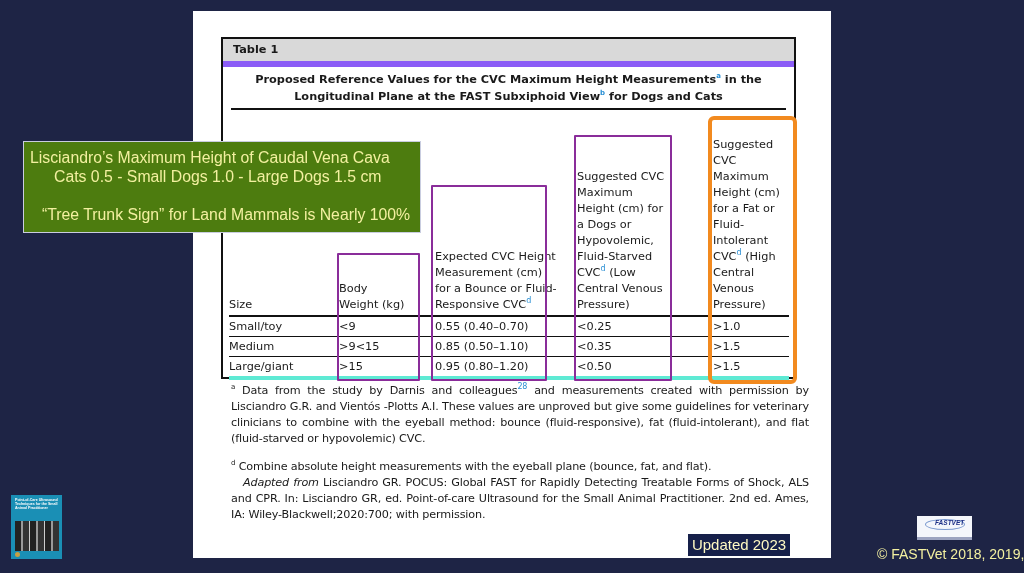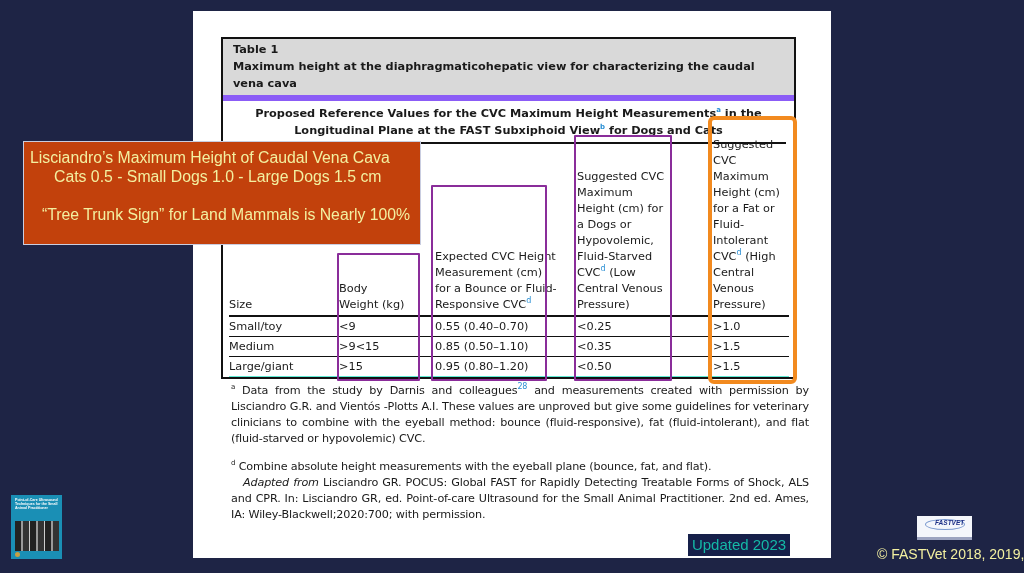--- a/index.html
+++ b/index.html
@@ -36,46 +36,46 @@
   .data-table th {
     font-weight:normal; text-align:left; vertical-align:bottom;
     padding:0 0 2px 0; line-height:16px; height:196px;
     border-bottom:2px solid #111;
   }
   .data-table td {
     padding:0; height:19px; line-height:19px;
     border-bottom:1px solid #111;
     margin-top:12px;
   }
-  .data-table tr:last-child td { border-bottom:1px solid #5eead4; }
+  .data-table tr:last-child td { border-bottom:4px solid #5eead4; }
   .hl-purple {
     position:absolute; border:2px solid #8a2d9a; box-sizing:border-box; border-radius:1px;
   }
   .hl-orange {
     position:absolute; border:4px solid #f28a1f; box-sizing:border-box; border-radius:6px;
   }
   .footnotes {
     position:absolute; left:231px; top:383px; width:578px;
     font-family:"DejaVu Sans", sans-serif; font-size:11.2px; color:#1a1a1a;
     line-height:16px; text-align:justify; letter-spacing:-0.15px;
   }
   .footnotes p { margin:0; }
   .footnotes .gap { height:12px; }
   .fn-mark { font-size:7px; vertical-align:super; line-height:0; }
   .callout {
-    position:absolute; left:23px; top:141px; width:398px; height:104px;
-    background:#c2410c; border:1px solid #c9cde0; box-sizing:border-box;
+    position:absolute; left:23px; top:141px; width:398px; height:92px;
+    background:#4d7c0f; border:1px solid #c9cde0; box-sizing:border-box;
     color:#f3f0a0; font-size:15.8px; line-height:19px;
   }
   .callout .l1 { position:absolute; left:6px; top:6px; white-space:nowrap; }
   .callout .l2 { position:absolute; left:30px; top:25px; white-space:nowrap; }
   .callout .l3 { position:absolute; left:6px; top:63px; white-space:nowrap;margin-left:12px; }
   .updated-badge {
     position:absolute; left:688px; top:534px; width:102px; height:22px;
-    background:#16204a; color:#14b8a6; font-size:15px; line-height:22px; text-align:center;
+    background:#16204a; color:#fef9c3; font-size:15px; line-height:22px; text-align:center;
   }
   .book-cover {
     position:absolute; left:11px; top:495px; width:51px; height:64px;
     background:#1a8fb5;
   }
   .book-cover .title {
     position:absolute; left:4px; top:3px; width:44px;
     font-size:3.6px; line-height:4.2px; color:#fff; font-weight:bold;
   }
   .book-cover .imgs {
@@ -101,21 +101,20 @@
   }
 </style>
 </head>
 <body>
 
 <div class="page"></div>
 
 <div class="table-frame">
   <div class="table-caption">
     <div>Table 1</div>
-    <div>Maximum height at the diaphragmaticohepatic view for characterizing the caudal vena cava</div>
   </div>
   <div class="table-subtitle">
     <span>Proposed Reference Values for the CVC Maximum Height Measurements</span><sup class="ref">a</sup><span> in the Longitudinal Plane at the FAST Subxiphoid View</span><sup class="ref">b</sup><span> for Dogs and Cats</span>
   </div>
 </div>
 
 <table class="data-table">
   <colgroup>
     <col style="width:110px">
       <col style="width:96px">

